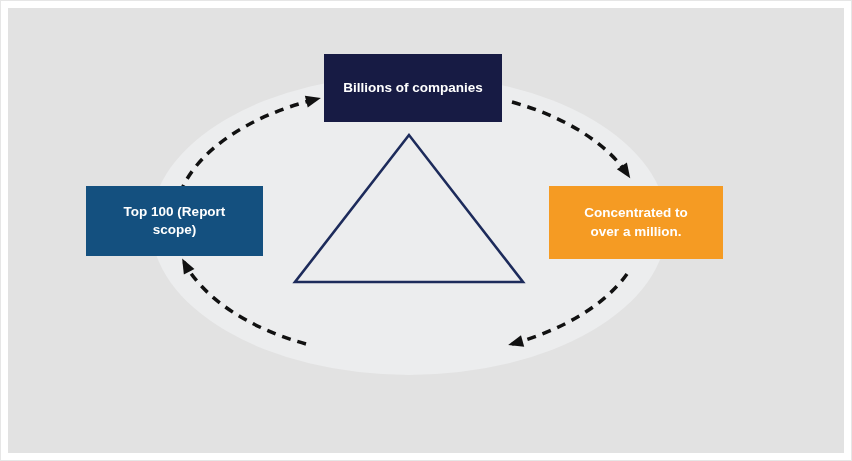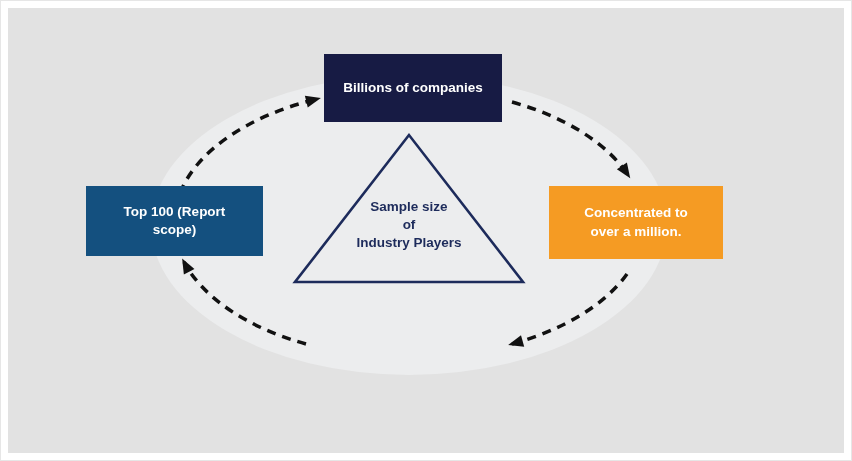--- a/index.html
+++ b/index.html
@@ -47,25 +47,20 @@
     <g stroke="#111111" stroke-width="3.5" fill="none" stroke-dasharray="9 7" stroke-linecap="butt">
       <path d="M 179 192 A 235 135 0 0 1 316 98" marker-end="url(#arrow)"></path>
       <path d="M 511 101 A 235 135 0 0 1 627 174" marker-end="url(#arrow)"></path>
       <path d="M 626 273 A 235 135 0 0 1 511 343" marker-end="url(#arrow)"></path>
       <path d="M 305 343 A 235 135 0 0 1 183 261" marker-end="url(#arrow)"></path>
     </g>
 
     <polygon points="408,134 294,281 522,281" fill="none" stroke="#1d2b5b" stroke-width="2.6"></polygon>
   </svg>
 
-  <div class="center-label">
-    <span>Sample size</span>
-    <span>of</span>
-    <span>Industry Players</span>
-  </div>
 
   <div class="node node-right" style="background: rgb(245, 155, 35); color: rgb(255, 255, 255);">
     <span class="lbl">Concentrated to over a million.</span>
   </div>
 
   <div class="node node-top" style="background: rgb(23, 27, 68); color: rgb(255, 255, 255);">
     <span class="lbl">Billions of companies</span>
   </div>
 
 

